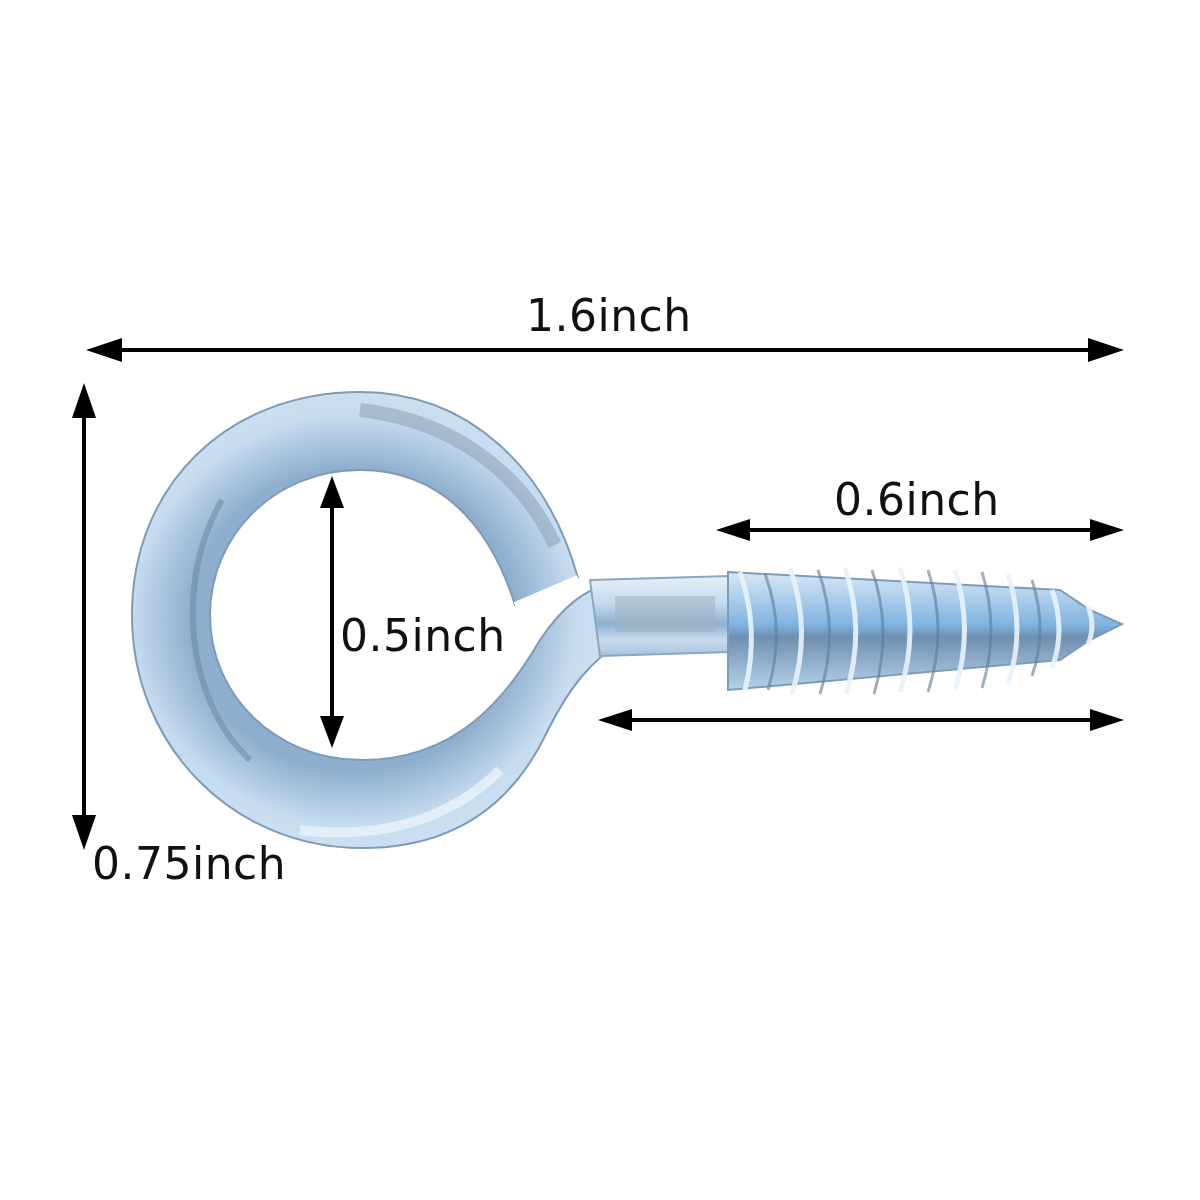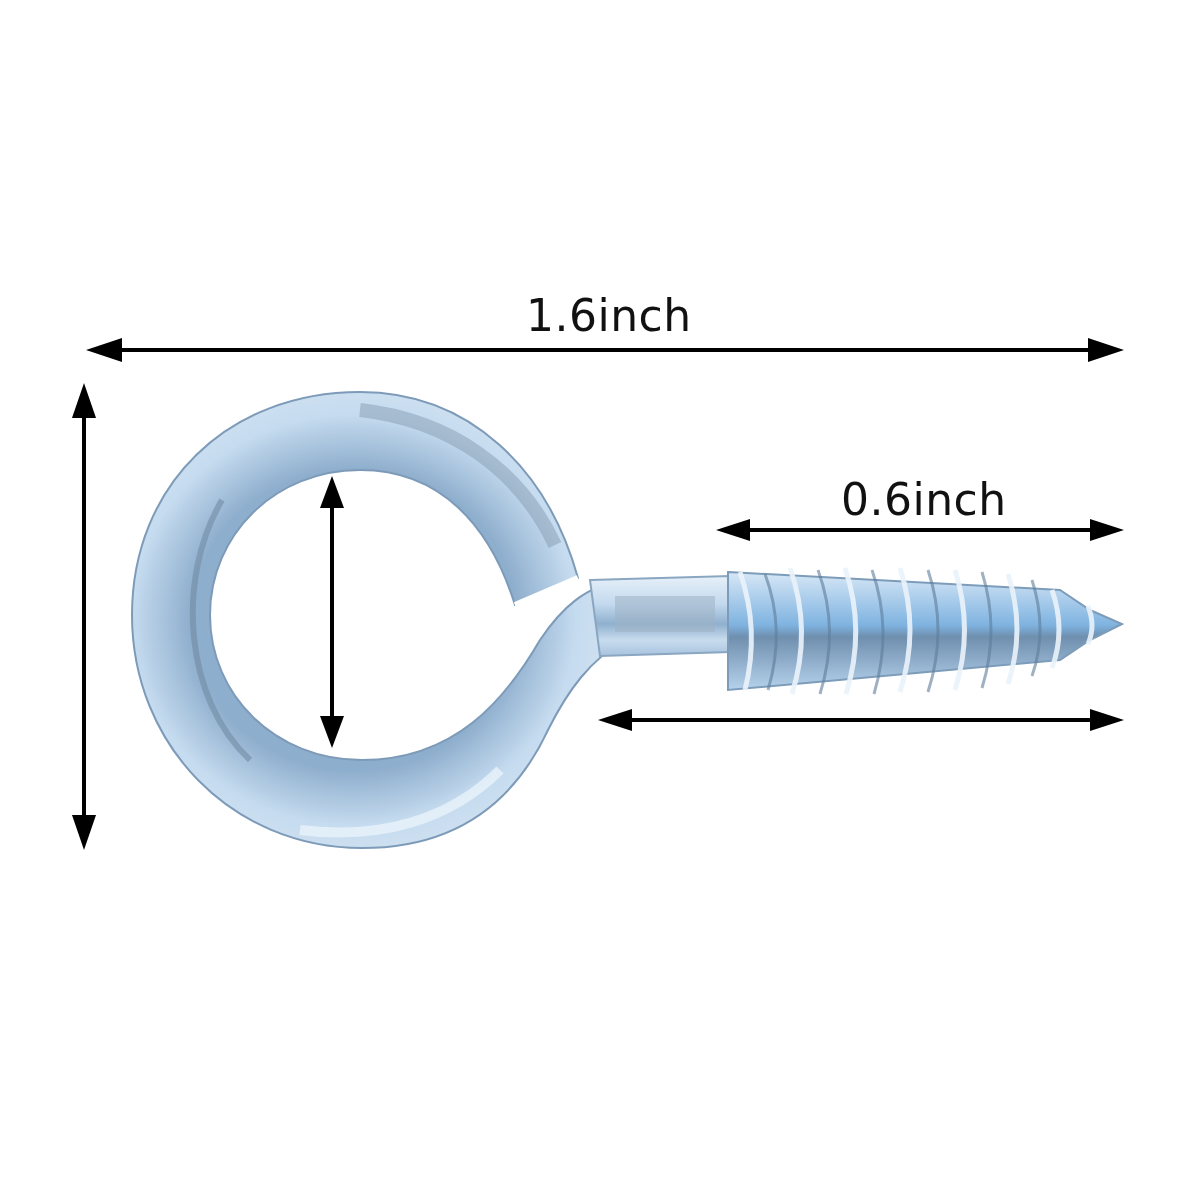--- a/index.html
+++ b/index.html
@@ -124,14 +124,16 @@
 
       <g>
         <line x1="622" y1="720" x2="1100" y2="720" stroke-width="4"></line>
         <polygon points="598,720 632,709 632,731" stroke="none"></polygon>
         <polygon points="1124,720 1090,709 1090,731" stroke="none"></polygon>
       </g>
     </g>
   </svg>
 
   <div class="label" style="left:526px; top:294px;">1.6inch</div>
-  <div class="label" style="left:834px; top:478px;margin-left:7px;">0.6inch</div>
+  <div class="label" style="left:92px; top:842px;">0.75inch</div>
+  <div class="label" style="left:340px; top:614px;">0.5inch</div>
+  <div class="label" style="left:834px; top:478px;">0.6inch</div>
 </div>
 
 </body></html>

